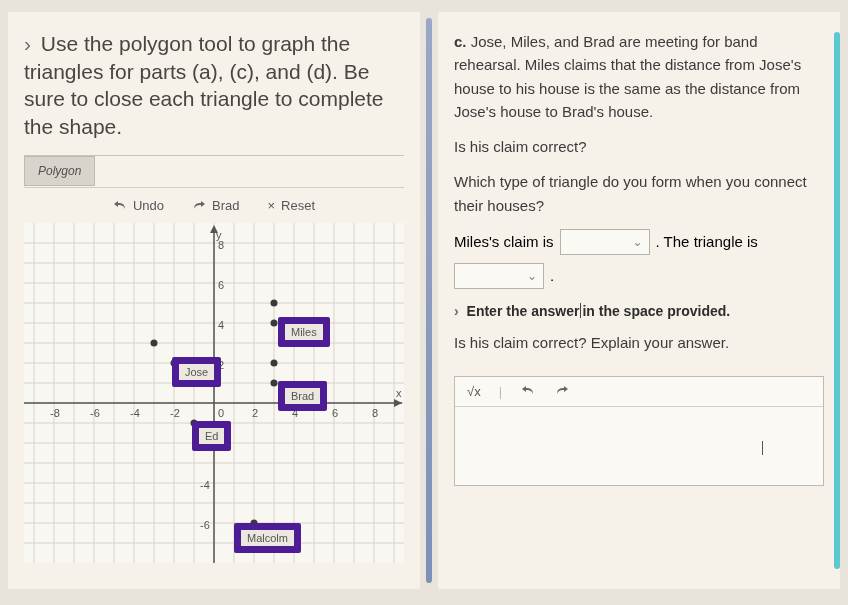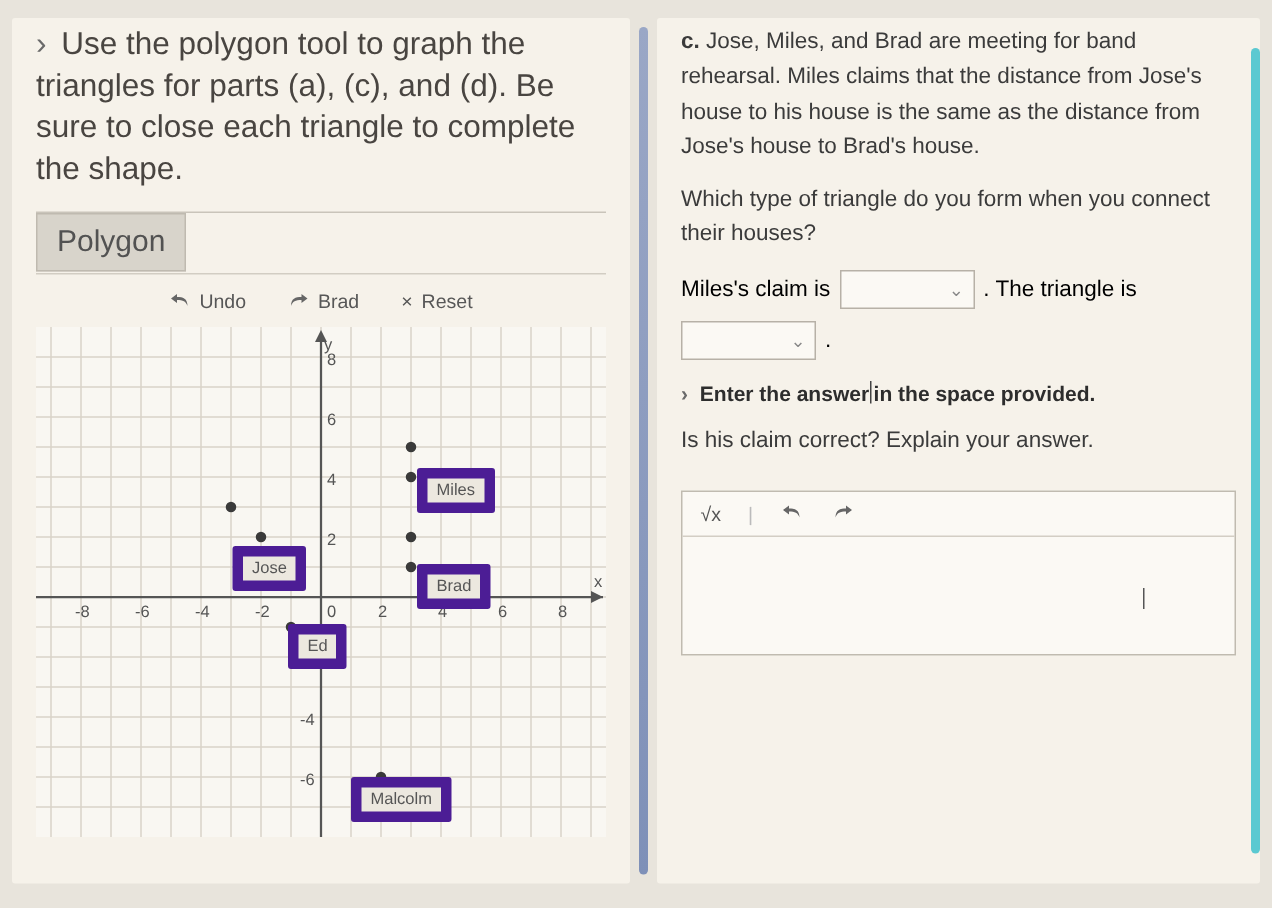--- a/index.html
+++ b/index.html
@@ -10,21 +10,21 @@
     font-family: Arial, Helvetica, sans-serif;
     display: flex;
     padding: 12px 8px 16px 8px;
     position: relative;
     overflow: hidden;
   }
   .pane {
     background: #f6f2ea;
     flex: 1;
     position: relative;
-    padding: 4px 16px;
+    padding: 18px 16px;
     border-radius: 2px;
   }
   .pane-left { margin-right: 4px; }
   .pane-right { margin-left: 4px; }
   .divider {
     width: 6px;
     background: linear-gradient(#9aa7c6, #7e90b8);
     border-radius: 3px;
     margin: 6px 2px;
     flex: 0 0 6px;
@@ -45,26 +45,27 @@
     margin-bottom: 14px;
   }
   .chev { color: #6a6a6a; margin-right: 4px; }
   .toolbar1 {
     display: flex;
     border-top: 1px solid #c9c4ba;
     border-bottom: 1px solid transparent;
   }
   .tool-btn {
     padding: 8px 14px;
-    font-size: 20px;
+    font-size: 12px;
     color: #525252;
     display: inline-flex;
     align-items: flex-end;
     gap: 6px;
     cursor: pointer;
+    font-style: italic;
   }
   .tool-btn.selected {
     background: #d8d4cb;
     box-shadow: inset 0 0 0 1px #bfbab0;
   }
   .toolbar2 {
     display: flex;
     justify-content: center;
     gap: 28px;
     padding: 10px 0 6px 0;
@@ -258,36 +259,37 @@
     <span class="axis-num" style="left:308px; top:184px;">6</span>
     <span class="axis-num" style="left:348px; top:184px;">8</span>
     <span class="axis-num" style="left:194px; top:16px;">8</span>
     <span class="axis-num" style="left:194px; top:56px;">6</span>
     <span class="axis-num" style="left:194px; top:96px;">4</span>
     <span class="axis-num" style="left:194px; top:136px;">2</span>
     <span class="axis-num" style="left:176px; top:216px;">-2</span>
     <span class="axis-num" style="left:176px; top:256px;">-4</span>
     <span class="axis-num" style="left:176px; top:296px;">-6</span>
 
-    <div class="point-label" style="left:131px; top:134px;margin-top:12px;">Jose</div>
+    <div class="point-label" style="left:148px; top:134px;">Jose</div>
     <div class="point-label" style="left:168px; top:198px;">Ed</div>
     <div class="point-label" style="left:254px; top:94px;">Miles</div>
     <div class="point-label" style="left:254px; top:158px;">Brad</div>
     <div class="point-label" style="left:210px; top:300px;">Malcolm</div>
   </div>
 </div>
 
 <div class="divider"></div>
 
 <div class="pane pane-right">
   <div class="right-text">
     <p>
       <b>c.</b>
       <span>Jose, Miles, and Brad are meeting for band rehearsal. Miles claims that the distance from Jose's house to his house is the same as the distance from Jose's house to Brad's house.</span>
     </p>
+    <p>Is his claim correct?</p>
     <p>Which type of triangle do you form when you connect their houses?</p>
   </div>
 
   <div class="inline-row">
     <span>Miles's claim is</span>
     <span class="dropdown caret"></span>
     <span>. The triangle is</span>
   </div>
   <div class="inline-row" style="margin-top:-6px;">
     <span class="dropdown caret"></span>

